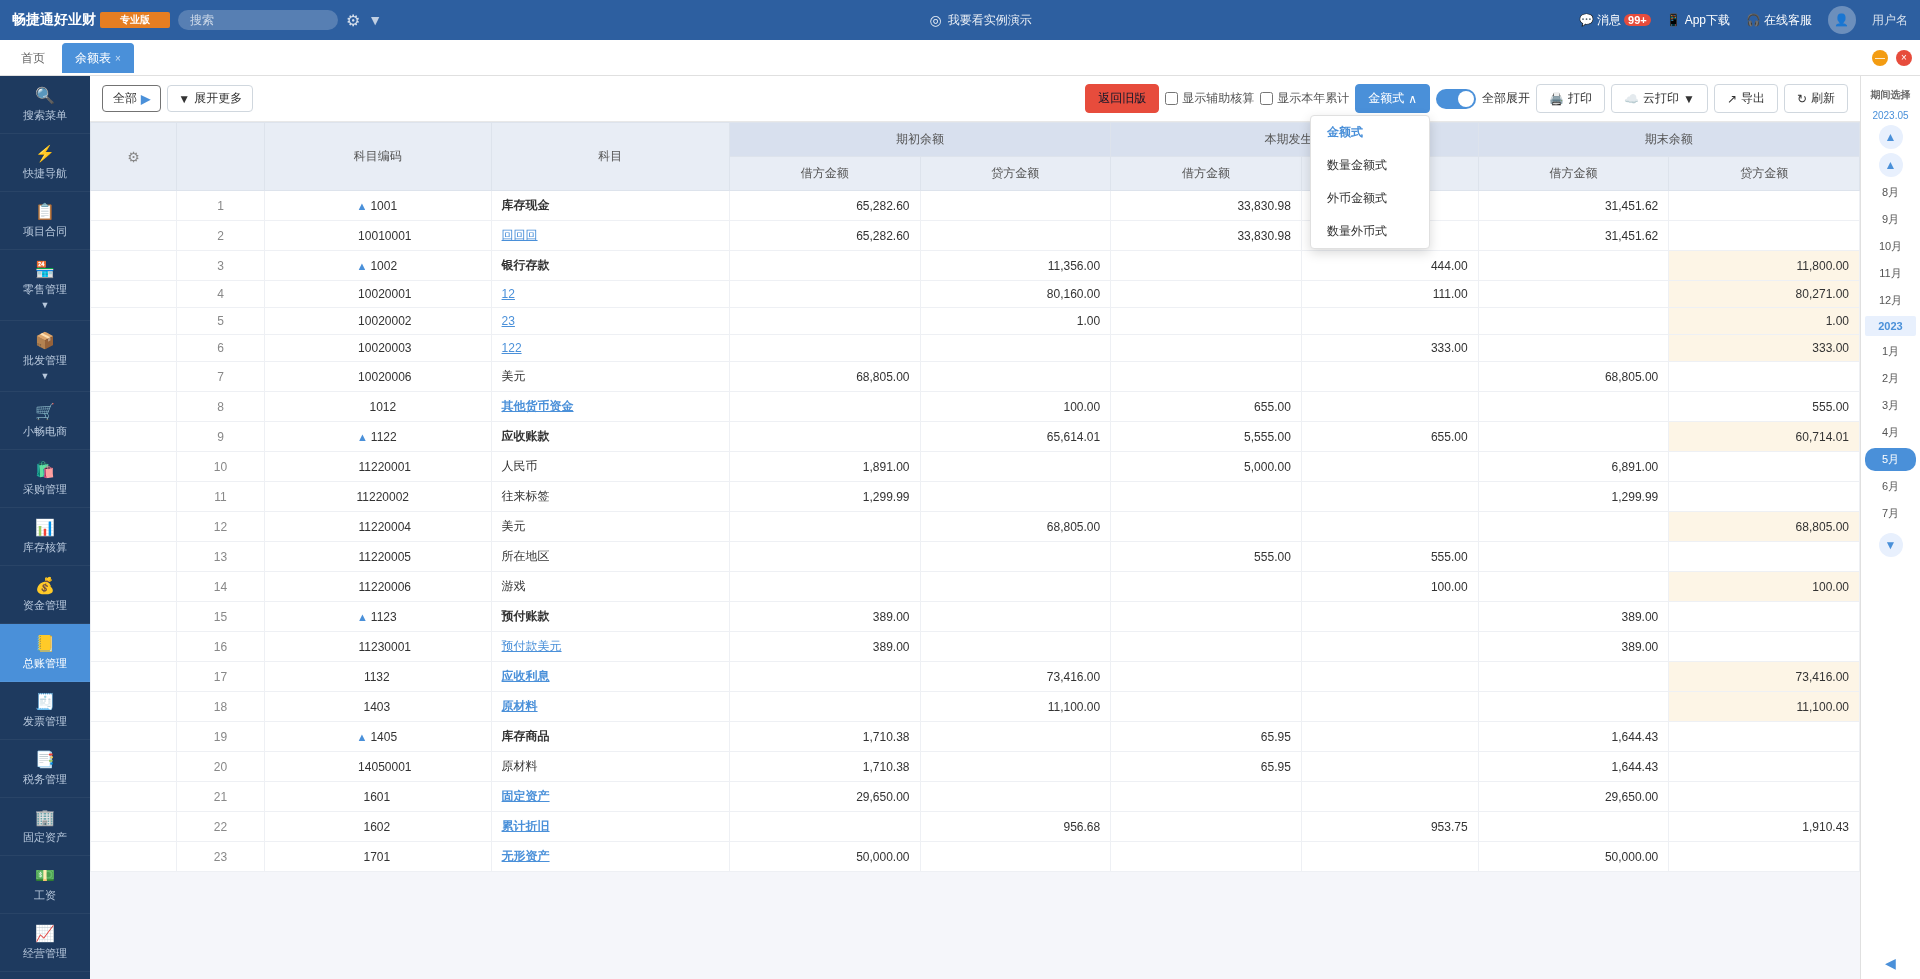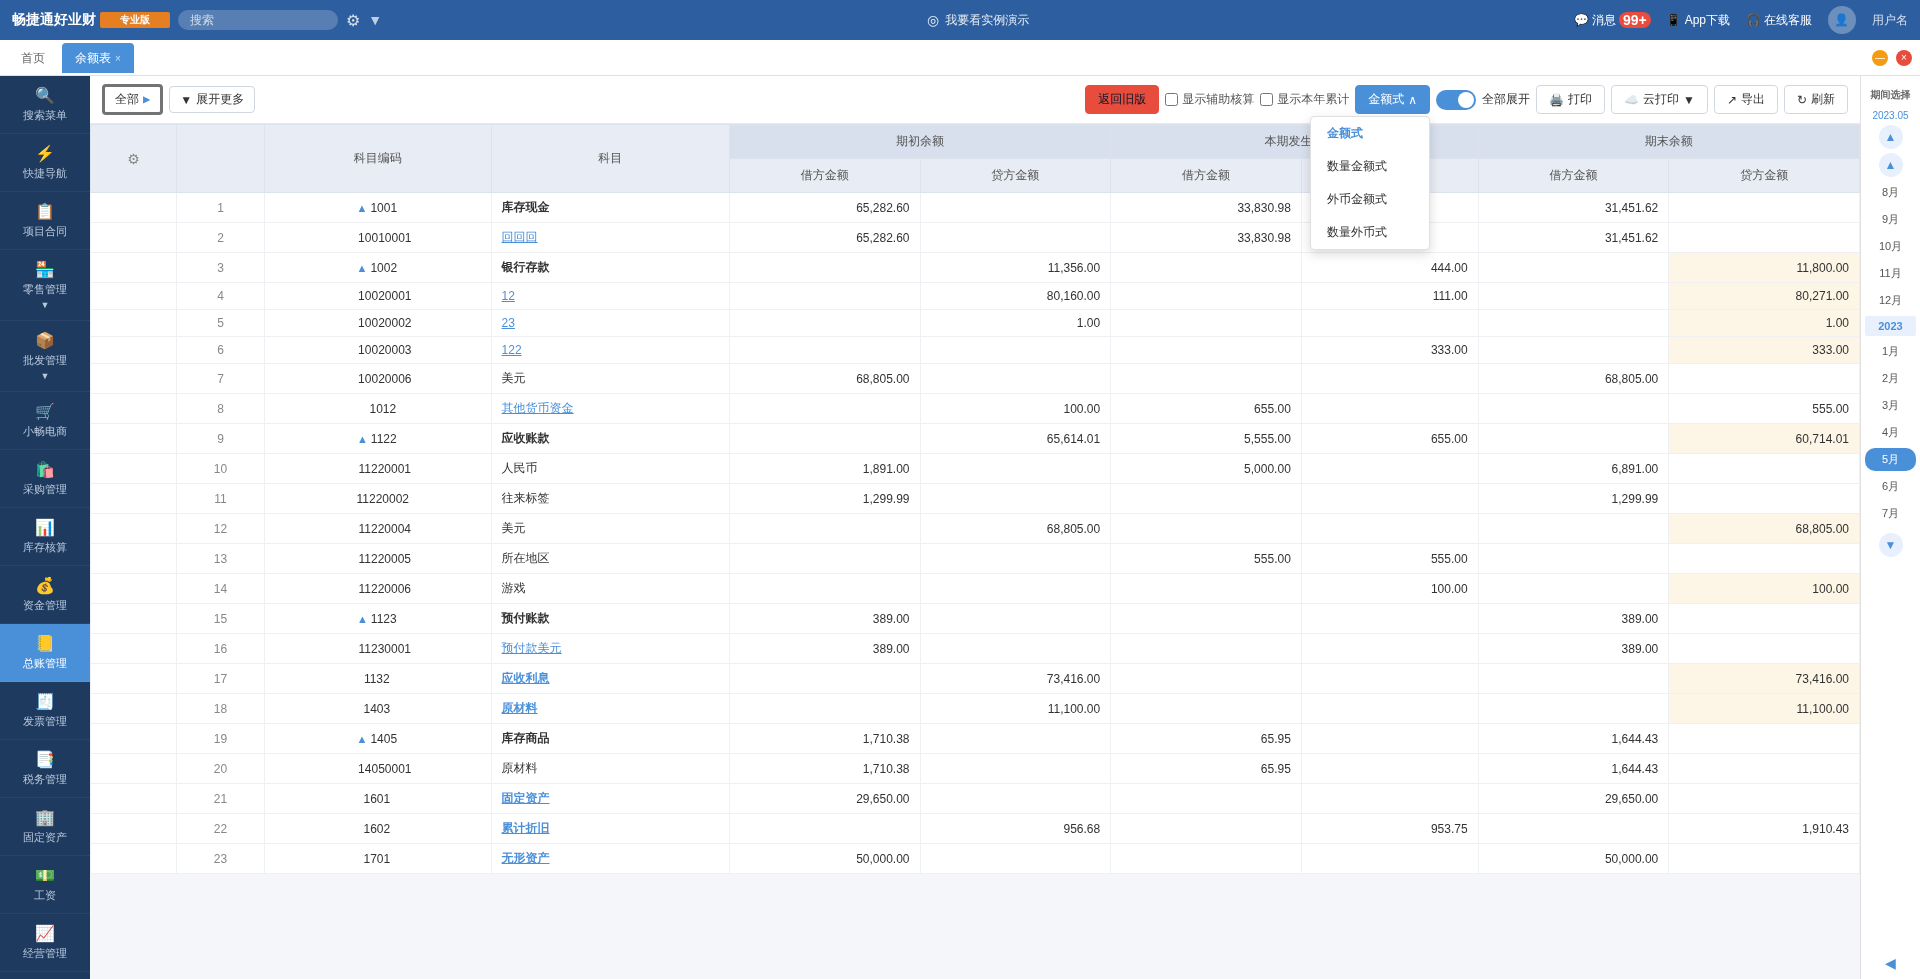--- a/index.html
+++ b/index.html
@@ -16,21 +16,21 @@
       justify-content: space-between;
     }
     .top-bar-left { display: flex; align-items: center; gap: 8px; }
     .top-bar-logo { font-size: 14px; font-weight: bold; color: #fff; display: flex; align-items: center; gap: 4px; }
     .top-bar-logo .sub { font-size: 10px; background: #e67e22; padding: 1px 20px; border-radius: 2px; }
     .top-bar-search { background: rgba(255,255,255,0.2); border: none; border-radius: 12px; padding: 3px 12px; color: #fff; font-size: 12px; width: 160px; }
     .top-bar-search::placeholder { color: rgba(255,255,255,0.7); }
     .top-bar-center { display: flex; align-items: center; gap: 6px; color: rgba(255,255,255,0.9); font-size: 12px; }
     .top-bar-right { display: flex; align-items: center; gap: 16px; font-size: 12px; color: #fff; }
     .top-bar-right span { cursor: pointer; display: flex; align-items: center; gap: 3px; }
-    .badge { background: #e74c3c; color: white; border-radius: 8px; padding: 0 4px; font-size: 14px; font-weight: bold; }
+    .badge { background: #e74c3c; color: white; border-radius: 8px; padding: 0 4px; font-size: 11px; font-weight: bold; }
 
     
     .tab-bar {
       height: 36px;
       background: #fff;
       display: flex;
       align-items: center;
       padding: 12px 8px;
       border-bottom: 1px solid #e0e0e0;
       gap: 4px;
@@ -80,22 +80,22 @@
       padding: 8px 12px;
       display: flex;
       align-items: center;
       gap: 8px;
       border-bottom: 1px solid #e8e8e8;
       flex-wrap: wrap;
     }
     .toolbar-left { display: flex; align-items: center; gap: 6px; }
     .breadcrumb-all {
       display: flex; align-items: center; gap: 4px;
-      background: #fff; border: 3px solid #737373; border-radius: 4px;
-      padding: 4px 10px; cursor: pointer; font-size: 12px; color: #333; font-family: Liberation Mono, monospace;
+      background: #fff; border: 1px solid #737373; border-radius: 4px;
+      padding: 4px 10px; cursor: pointer; font-size: 12px; color: #333;
     }
     .breadcrumb-arrow { color: #4a90d9; font-weight: bold; }
     .expand-btn {
       display: flex; align-items: center; gap: 4px;
       border: 1px solid #d0d7de; border-radius: 4px;
       padding: 4px 10px; cursor: pointer; font-size: 12px; background: #fff; color: #333;
     }
     .toolbar-right { display: flex; align-items: center; gap: 6px; margin-left: auto; }
     .btn {
       padding: 5px 12px; border-radius: 4px; cursor: pointer; font-size: 12px;
@@ -456,21 +456,21 @@
               <td class="number"></td>
               <td class="number"></td>
               <td class="number"></td>
               <td class="number">68,805.00</td>
               <td class="number"></td>
             </tr>
             <tr>
               <td class="center"></td>
               <td class="row-num center">8</td>
               <td class="center" style="padding-left: 20px;">1012</td>
-              <td class="link" style="font-weight: normal; margin-left: 20px;">其他货币资金</td>
+              <td class="link" style="font-weight: bold; margin-left: 20px;">其他货币资金</td>
               <td class="number"></td>
               <td class="number">100.00</td>
               <td class="number">655.00</td>
               <td class="number"></td>
               <td class="number"></td>
               <td class="number">555.00</td>
             </tr>
             <tr>
               <td class="center"></td>
               <td class="row-num center">9</td>

